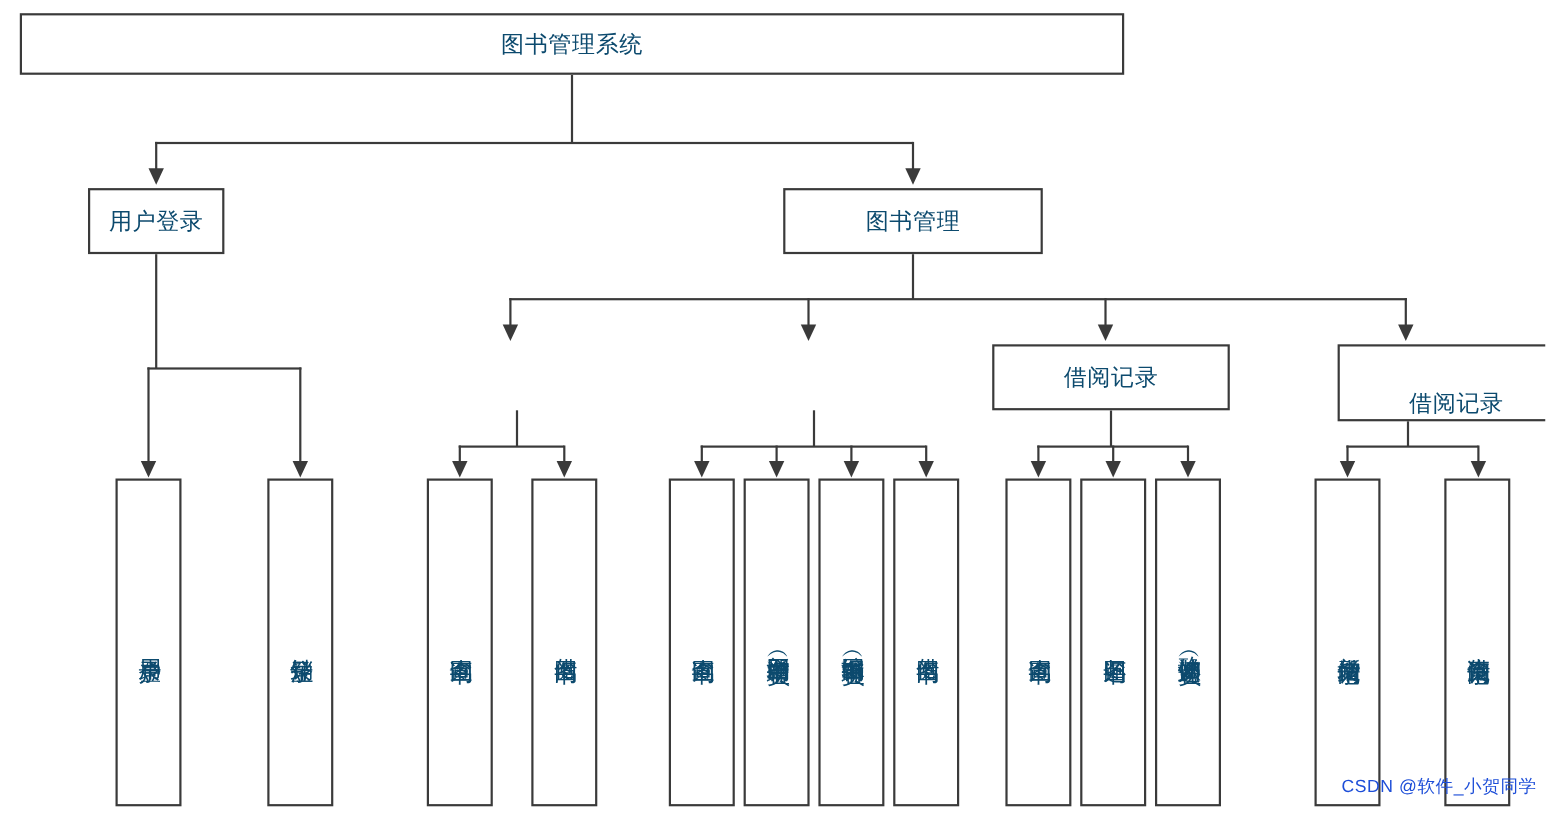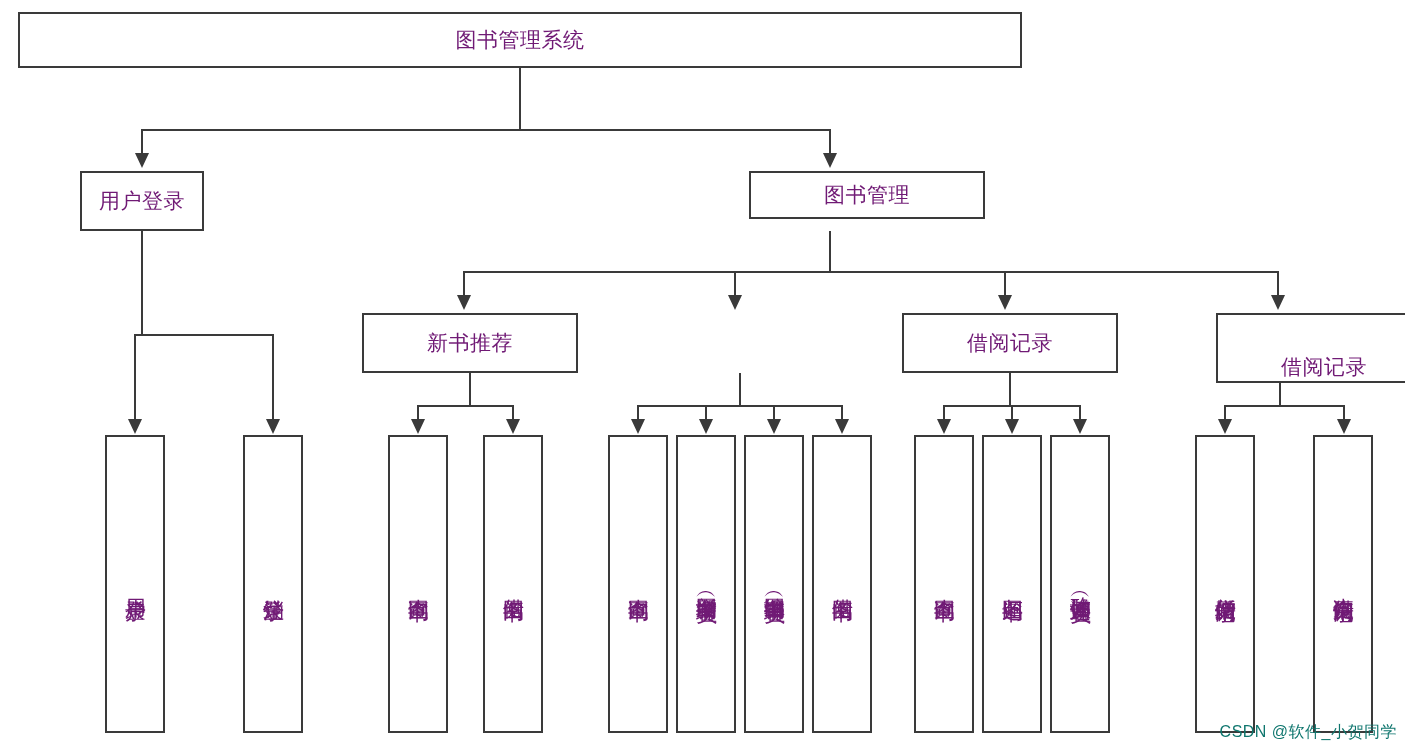--- a/index.html
+++ b/index.html
@@ -18,21 +18,21 @@
     overflow: hidden;
   }
   .node {
     position: absolute;
     box-sizing: border-box;
     border: 2px solid #3a3a3a;
     background: #ffffff;
     display: flex;
     align-items: center;
     justify-content: center;
-    color: #701a75;
+    color: #0c4a6e;
     z-index: 3;
   }
   .node-h {
     font-size: 21px;
     letter-spacing: 0.5px;
     white-space: nowrap;
   }
   .node-v {
     writing-mode: vertical-rl;
     text-orientation: upright;
@@ -58,23 +58,23 @@
     width: 0;
     height: 0;
     border-left: 7px solid transparent;
     border-right: 7px solid transparent;
     border-top: 15px solid #3a3a3a;
     z-index: 2;
   }
   #watermark {
     position: absolute;
     right: 8px;
-    bottom: 4px;
+    bottom: 21px;
     font-size: 16px;
-    color: #0f766e;
+    color: #1d4ed8;
     letter-spacing: 0.5px;
     z-index: 5;
     white-space: nowrap;
   }
 </style>
 </head>
 <body>
 
 <div id="canvas">
 
@@ -86,21 +86,21 @@
 
   <div class="line hline" style="left:141px; top:129px; width:689px;"></div>
   <div class="line vline" style="left:141px; top:129px; height:26px;"></div>
   <div class="arrow" style="left:135px; top:153px;"></div>
   <div class="line vline" style="left:829px; top:129px; height:26px;"></div>
   <div class="arrow" style="left:823px; top:153px;"></div>
 
   <div class="node node-h" style="left:80px; top:171px; width:124px; height:60px;">
     <span>用户登录</span>
   </div>
-  <div class="node node-h" style="left:749px; top:171px; width:236px; height:48px;">
+  <div class="node node-h" style="left:712px; top:171px; width:236px; height:60px;">
     <span>图书管理</span>
   </div>
 
   <div class="line vline" style="left:141px; top:231px; height:104px;"></div>
   <div class="line hline" style="left:134px; top:334px; width:140px;"></div>
   <div class="line vline" style="left:134px; top:334px; height:86px;"></div>
   <div class="arrow" style="left:128px; top:419px;"></div>
   <div class="line vline" style="left:272px; top:334px; height:86px;"></div>
   <div class="arrow" style="left:266px; top:419px;"></div>
 
@@ -108,23 +108,20 @@
   <div class="line hline" style="left:463px; top:271px; width:816px;"></div>
   <div class="line vline" style="left:463px; top:271px; height:26px;"></div>
   <div class="arrow" style="left:457px; top:295px;"></div>
   <div class="line vline" style="left:734px; top:271px; height:26px;"></div>
   <div class="arrow" style="left:728px; top:295px;"></div>
   <div class="line vline" style="left:1004px; top:271px; height:26px;"></div>
   <div class="arrow" style="left:998px; top:295px;"></div>
   <div class="line vline" style="left:1277px; top:271px; height:26px;"></div>
   <div class="arrow" style="left:1271px; top:295px;"></div>
 
-  <div class="node node-h" style="left:362px; top:313px; width:216px; height:60px;">
-    <span>新书推荐</span>
-  </div>
   <div class="node node-h" style="left:902px; top:313px; width:216px; height:60px;">
     <span>借阅记录</span>
   </div>
   <div class="node node-h" style="left:1216px; top:313px; width:216px; height:70px;align-items:flex-end;">
     <span>借阅记录</span>
   </div>
 
   <div class="line vline" style="left:469px; top:373px; height:33px;"></div>
   <div class="line hline" style="left:417px; top:405px; width:96px;"></div>
   <div class="line vline" style="left:417px; top:405px; height:16px;"></div>

